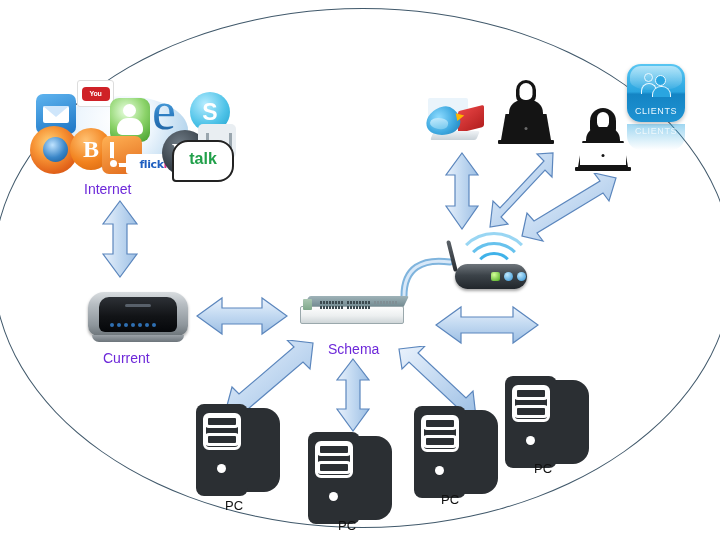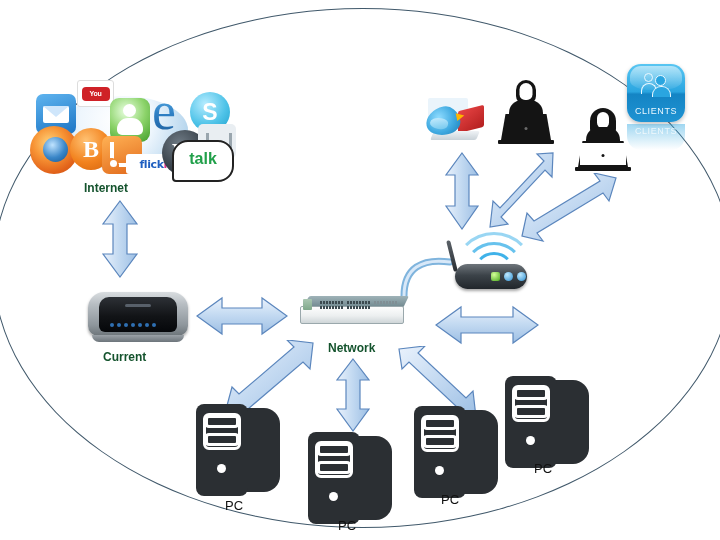--- a/index.html
+++ b/index.html
@@ -11,21 +11,21 @@
 
   
   .boundary{position:absolute;left:-7px;top:8px;width:740px;height:520px;
     border:1.3px solid #41596b;border-radius:50%;box-sizing:border-box;}
 
   
   .title{position:absolute;left:14px;top:22px;font-size:32px;color:#0d0d0d;
     font-weight:400;letter-spacing:.2px;white-space:nowrap;}
 
   
-  .lbl{position:absolute;font-size:12px;font-weight:bold;color:#14532d;white-space:nowrap;}
+  .lbl{position:absolute;font-size:14px;font-weight:normal;color:#6d28d9;white-space:nowrap;}
   .lbl-pc{position:absolute;font-size:13px;font-weight:400;color:#111;white-space:nowrap;}
 
   
   .collage{position:absolute;left:22px;top:78px;width:212px;height:100px;}
   .ic{position:absolute;border-radius:7px;overflow:hidden;}
   .ic.round{border-radius:50%;}
   .ic-blob{position:absolute;left:36px;top:18px;width:130px;height:74px;border-radius:50%/46%;
     background:radial-gradient(circle at 45% 32%,#ffffff 0%,#eef6fd 42%,#bcd9ef 78%,#9cc4e2 100%);}
   .ic-mail{left:14px;top:16px;width:40px;height:40px;
     background:linear-gradient(160deg,#5fb4ef,#1b74c4);}
@@ -353,21 +353,21 @@
         <b></b>
         <b></b>
         <b></b>
         <b></b>
         <b></b>
         <b></b>
         <b></b>
         <b></b>
       </div>
   </div>
-  <div class="lbl" style="left:328px;top:341px;">Network</div>
+  <div class="lbl" style="left:328px;top:341px;">Schema</div>
 
   <div class="wap">
     <div class="wave w3"></div>
     <div class="wave w2"></div>
     <div class="wave w1"></div>
     <div class="ant"></div>
     <div class="dev">
       <span class="l l1"></span>
       <span class="l l2"></span>
       <span class="l l3"></span>

